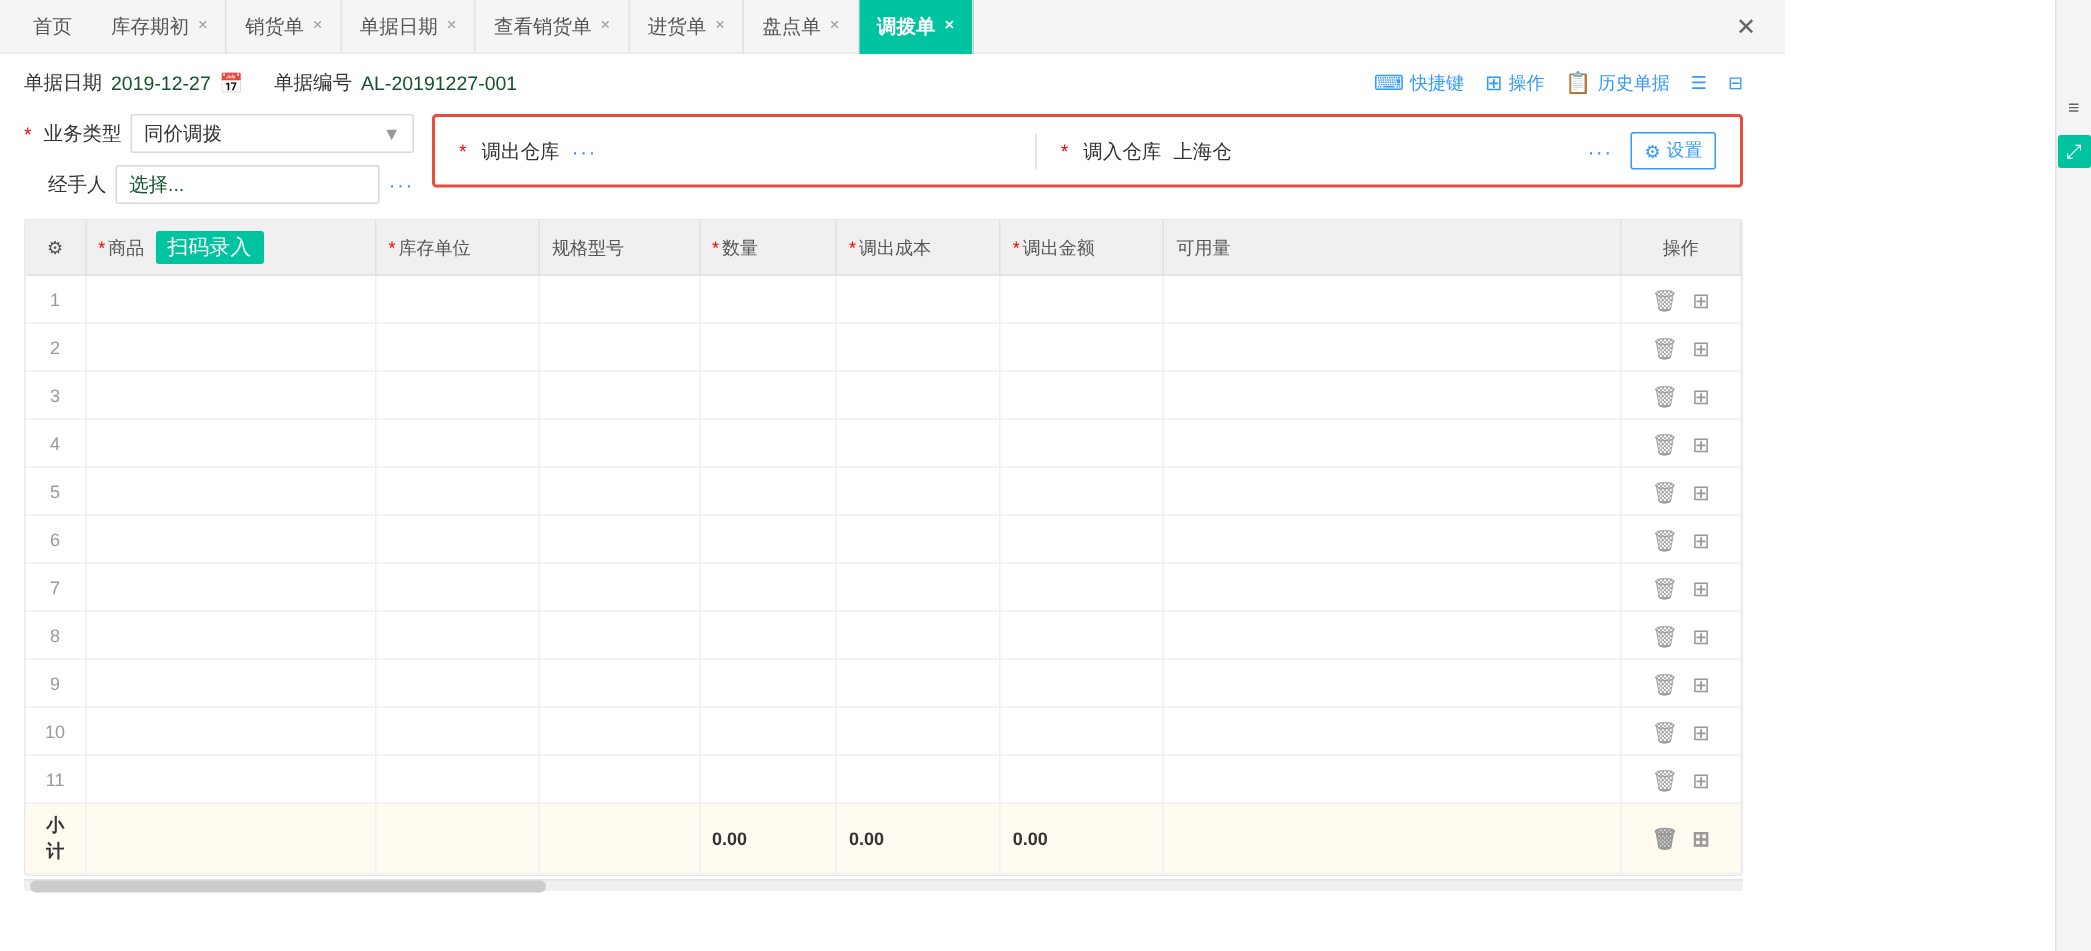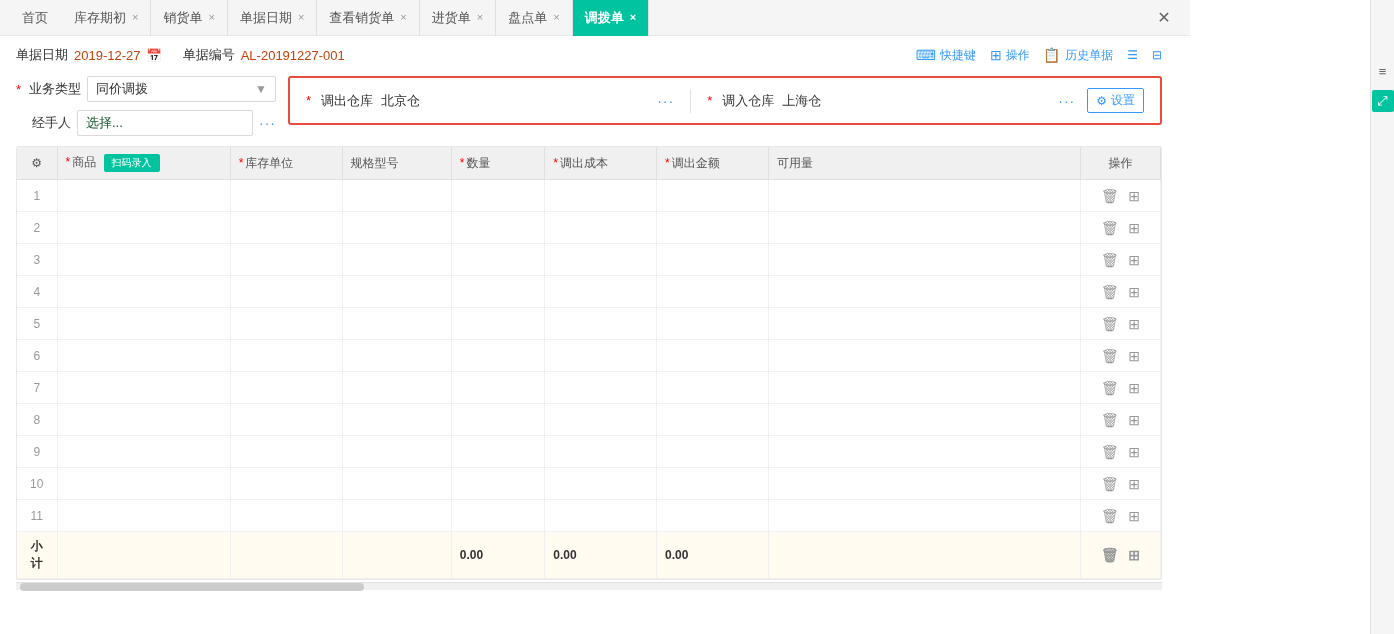--- a/index.html
+++ b/index.html
@@ -67,21 +67,21 @@
       margin-bottom: 12px;
       gap: 20px;
     }
     .header-field {
       display: flex;
       align-items: center;
       gap: 6px;
       font-size: 13px;
     }
     .header-label { color: #333; }
-    .header-value { color: #c2410c; font-weight: normal; }
+    .header-value { color: #14532d; font-weight: normal; }
     .date-icon {
       color: #f5a623;
       cursor: pointer;
     }
     .header-toolbar {
       margin-left: auto;
       display: flex;
       align-items: center;
       gap: 14px;
       color: #3399ff;
@@ -235,21 +235,21 @@
     }
     .settings-col {
       width: 40px;
       text-align: center;
     }
     .scan-btn {
       background: #00c4a0;
       color: #fff;
       border-radius: 2px;
       padding: 2px 8px;
-      font-size: 10px;
+      font-size: 14px;
       cursor: pointer;
       display: inline-block;
       margin-left: 4px;
     }
 
     
     .right-sidebar {
       position: fixed;
       right: 0;
       top: 0;
@@ -396,21 +396,20 @@
             <span class="placeholder-text">选择...</span>
           </div>
           <span class="dots-btn">···</span>
         </div>
       </div>
 
       <div class="warehouse-box">
         <div class="warehouse-section">
           <span class="required">*</span>
           <span class="field-label">调出仓库</span>
-          <span class="field-value">北京仓</span>
           <span class="dots-btn">···</span>
         </div>
         <div class="warehouse-divider"></div>
         <div class="warehouse-section">
           <span class="required">*</span>
           <span class="field-label">调入仓库</span>
           <span class="field-value">上海仓</span>
           <span class="dots-btn">···</span>
         </div>
         <div class="settings-btn">

